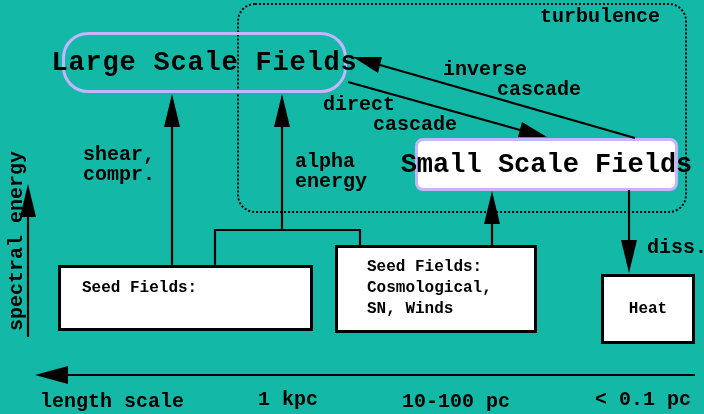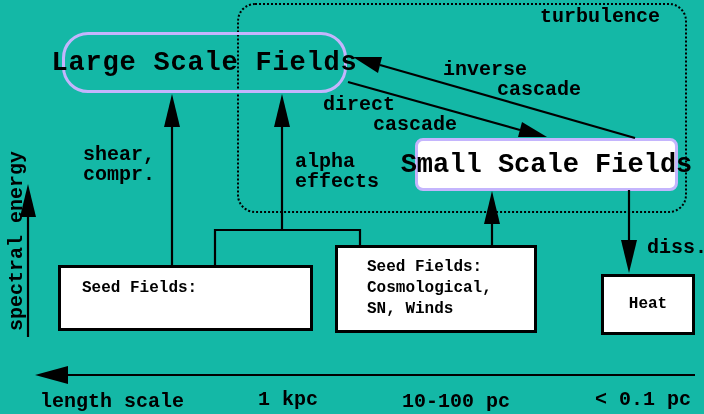--- a/index.html
+++ b/index.html
@@ -23,21 +23,21 @@
   }
   .box-large{left:62px;top:32px;width:285px;height:61px;letter-spacing:0.8px;}
   .box-small{left:415px;top:138px;width:263px;height:53px;border-radius:8px;background:#fff;}
   
   .sqbox{
     box-sizing:border-box;border:3px solid #000;background:#fff;z-index:2;
     font-size:16px;line-height:21px;white-space:nowrap;
   }
   .box-battery{left:58px;top:265px;width:255px;height:66px;padding:10px 0 0 21px;}
   .box-cosmo{left:335px;top:245px;width:202px;height:88px;padding:9px 0 0 29px;}
-  .box-heat{left:601px;top:274px;width:94px;height:61px;display:flex;align-items:center;justify-content:center;padding:16px;}
+  .box-heat{left:601px;top:274px;width:94px;height:70px;display:flex;align-items:center;justify-content:center;padding:16px;}
   
   .lbl{font-size:20px;line-height:20px;z-index:3;white-space:nowrap;}
   .lbl-turb{left:500px;top:7px;width:160px;text-align:right;}
   .lbl-shear{left:83px;top:145px;}
   .lbl-alpha{left:295px;top:152px;}
   .lbl-inverse{left:443px;top:60px;}
   .lbl-direct{left:323px;top:95px;}
   .lbl-diss{left:647px;top:238px;}
   .indent54{display:block;padding-left:54px;}
   .indent50{display:block;padding-left:50px;}
@@ -88,21 +88,21 @@
     <span>Heat</span>
   </div>
 
   <div class="abs lbl lbl-shear">
     <span class="block">shear,</span>
     <span class="block">compr.</span>
   </div>
 
   <div class="abs lbl lbl-alpha">
     <span class="block">alpha</span>
-    <span class="block">effects</span>
+    <span class="block">energy</span>
   </div>
 
   <div class="abs lbl lbl-inverse">
     <span class="block">inverse</span>
     <span class="indent54">cascade</span>
   </div>
 
   <div class="abs lbl lbl-direct">
     <span class="block">direct</span>
     <span class="indent50">cascade</span>

